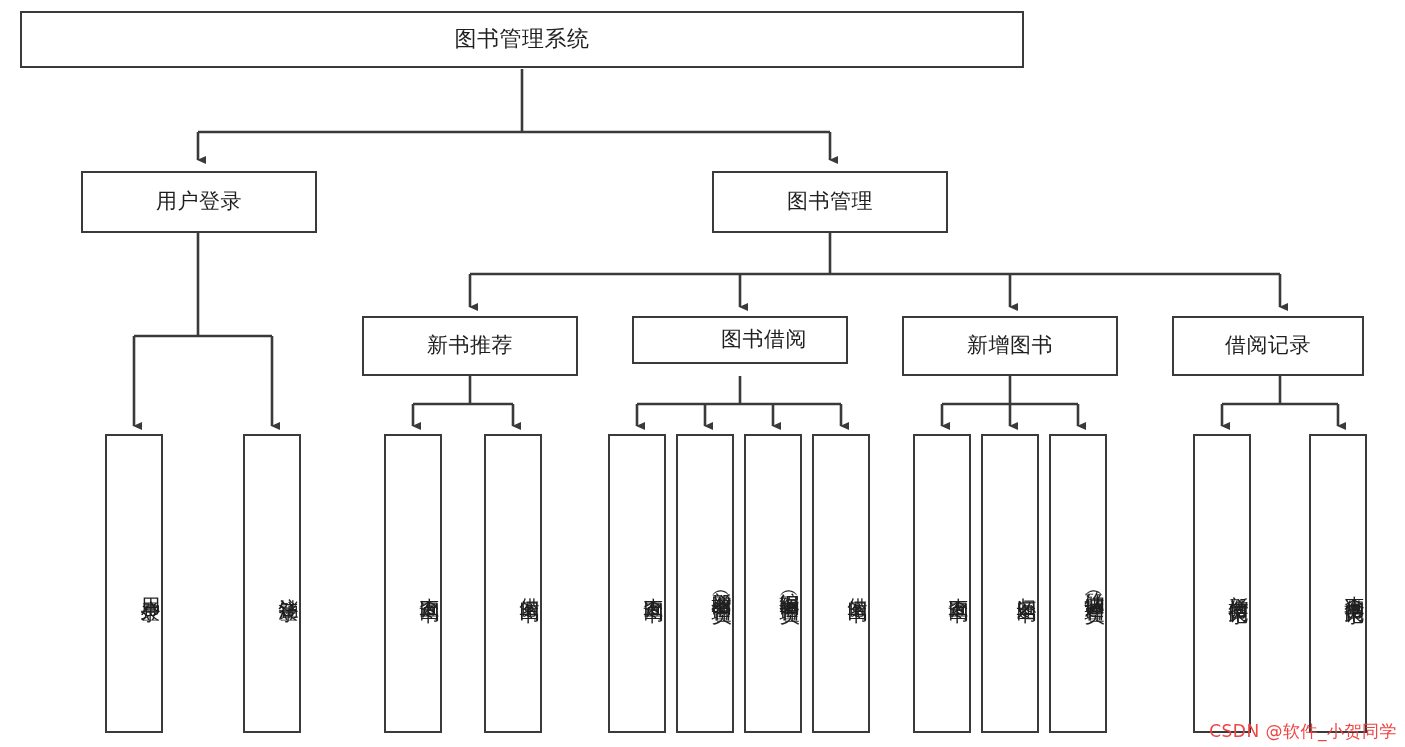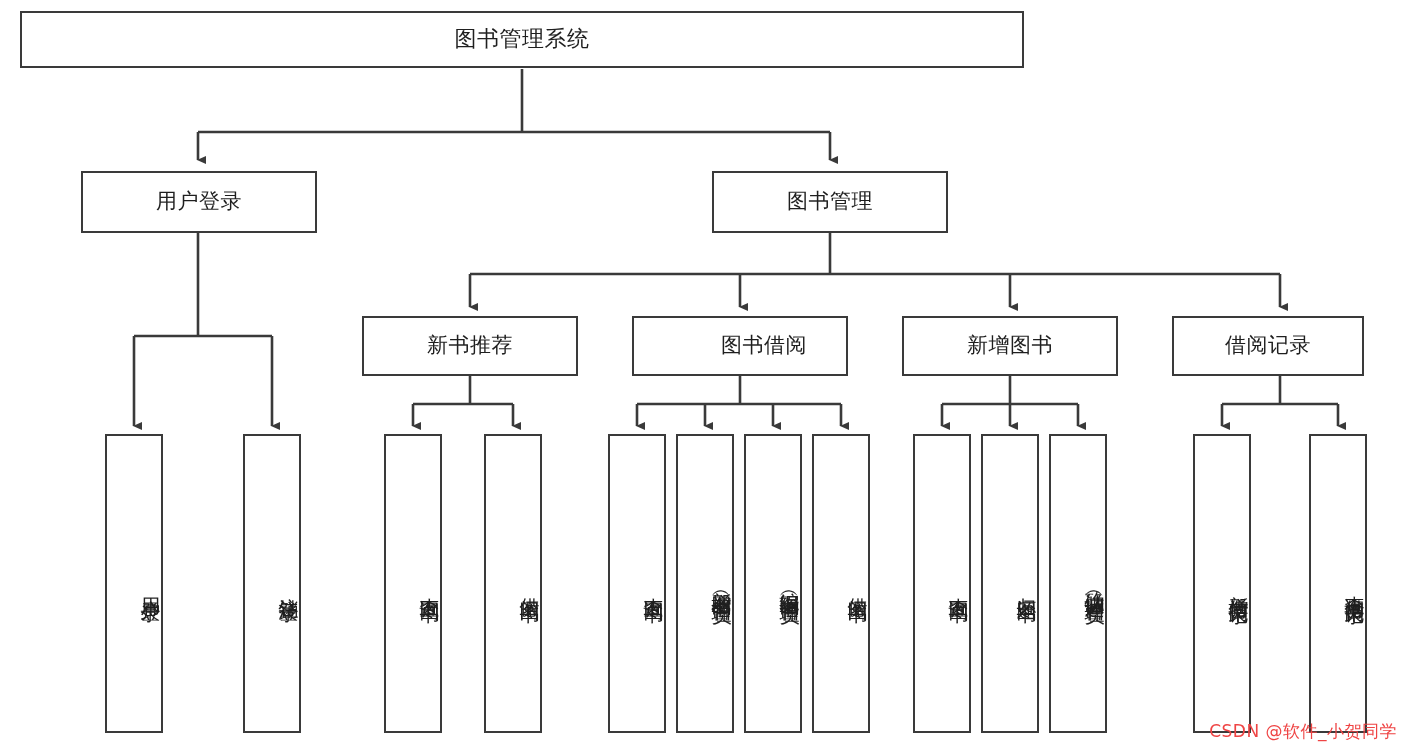--- a/index.html
+++ b/index.html
@@ -135,21 +135,21 @@
   <div class="node node-h" style="left:81px; top:171px; width:236px; height:62px;">
     <span>用户登录</span>
   </div>
   <div class="node node-h" style="left:712px; top:171px; width:236px; height:62px;">
     <span>图书管理</span>
   </div>
 
   <div class="node node-h" style="left:362px; top:316px; width:216px; height:60px;">
     <span>新书推荐</span>
   </div>
-  <div class="node node-h" style="left:632px; top:316px; width:216px; height:60px;padding-left:48px;">
+  <div class="node node-h" style="left:632px; top:316px; width:216px; height:48px;padding-left:48px;">
     <span>图书借阅</span>
   </div>
   <div class="node node-h" style="left:902px; top:316px; width:216px; height:60px;">
     <span>新增图书</span>
   </div>
   <div class="node node-h" style="left:1172px; top:316px; width:192px; height:60px;">
     <span>借阅记录</span>
   </div>
 
   <div class="node node-v" style="left:105px; top:434px; width:58px; height:299px;">

